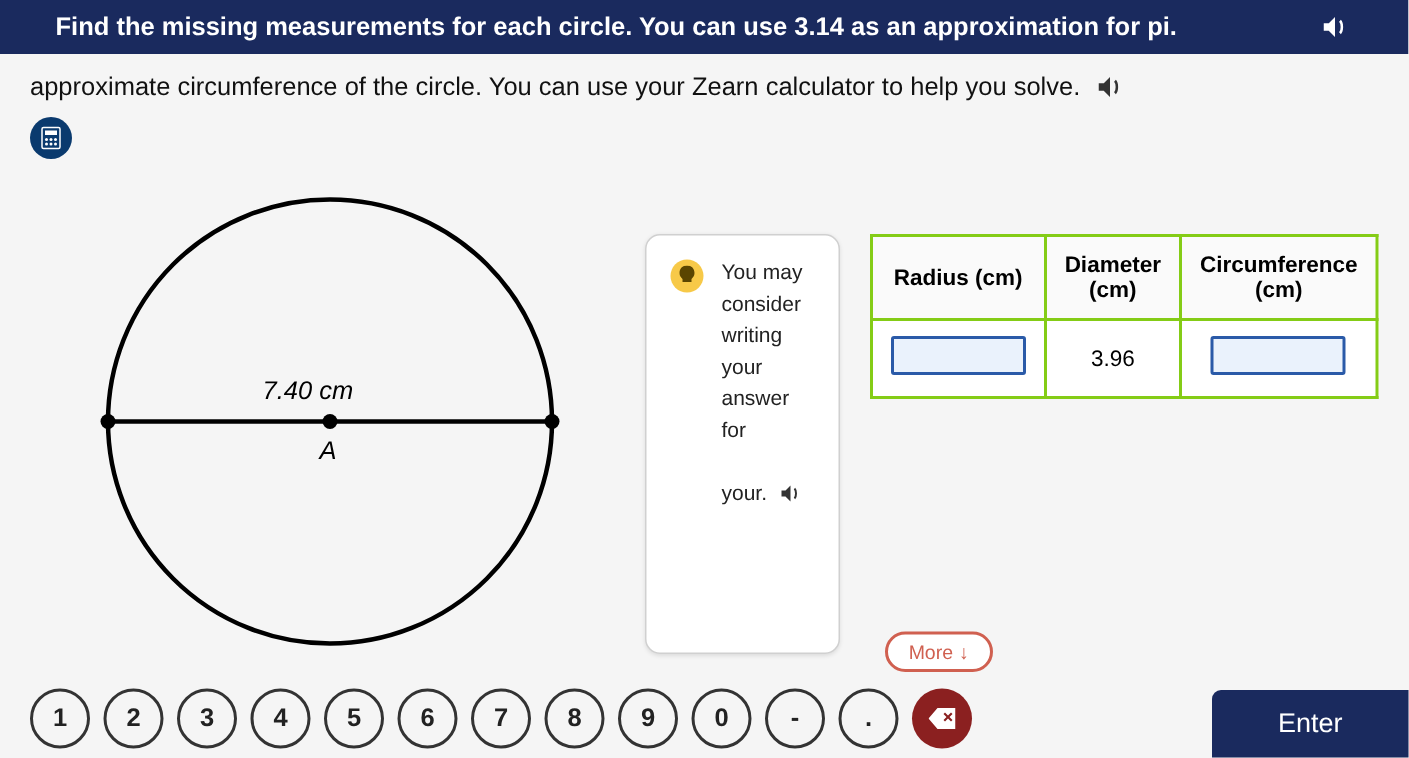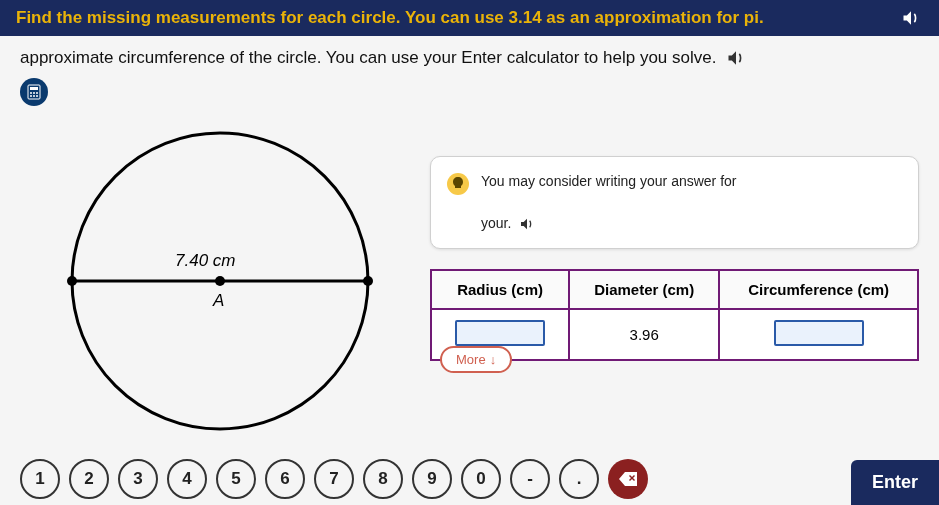--- a/index.html
+++ b/index.html
@@ -1,21 +1,21 @@
 <!DOCTYPE html>
 <html><head>
   <meta charset="utf-8">
   <style>
     * { margin: 0; padding: 0; box-sizing: border-box; }
     body { font-family: Arial, sans-serif; background: #f5f5f5; width: 939px; height: 505px; overflow: hidden; }
     
     .header-bar {
       background: #1a2a5e;
-      color: #eab308;
-      padding: 8px 16px;
+      color: #ffffff;
+      padding: 8px 37px;
       font-size: 17px;
       font-weight: bold;
       display: flex;
       justify-content: space-between;
       align-items: center;
     }
     
     .content-area {
       background: #f5f5f5;
       padding: 12px 20px;
@@ -54,21 +54,21 @@
       flex: 0 0 380px;
       display: flex;
       align-items: center;
       justify-content: center;
       padding-top: 10px;
     }
     
     .right-area {
       flex: 1;
       display: flex;
-      flex-direction: column;
+      flex-direction: row;
       gap: 20px;
       padding-top: 40px;
     }
     
     .hint-box {
       border: 1px solid #d0d0d0;
       border-radius: 10px;
       padding: 14px 16px;
       background: white;
       display: flex;
@@ -95,21 +95,21 @@
       margin-top: 2px;
     }
     
     .data-table {
       border-collapse: collapse;
       width: 100%;
       background: white;
     }
     
     .data-table th, .data-table td {
-      border: 2px solid #701a75;
+      border: 2px solid #84cc16;
       padding: 10px 12px;
       text-align: center;
       font-size: 15px;
     }
     
     .data-table th {
       font-weight: 600;
       background: #fafafa;
     }
     
@@ -161,23 +161,23 @@
       font-weight: bold;
       color: #222;
     }
     
     .enter-btn {
       position: absolute;
       right: 0;
       bottom: 0;
       background: #1a2a5e;
       color: white;
-      padding: 12px 21px;
+      padding: 12px 44px;
       font-size: 18px;
-      font-weight: 700;
+      font-weight: 400;
       border-top-left-radius: 6px;
     }
     
     .back-key {
       width: 40px;
       height: 40px;
       border-radius: 50%;
       background: #8b2020;
       border: none;
       display: flex;
@@ -205,21 +205,21 @@
   <span class="speaker-icon">
     <svg class="speaker-svg" viewBox="0 0 24 18" fill="white">
         <path d="M3 6v6h4l5 5V1L7 6H3z"></path>
         <path d="M16 4c2 2 2 8 0 10" stroke="white" fill="none" stroke-width="2"></path>
       </svg>
   </span>
 </div>
 
 <div class="content-area">
   <div class="instruction-row">
-    <span>approximate circumference of the circle. You can use your Enter calculator to help you solve.</span>
+    <span>approximate circumference of the circle. You can use your Zearn calculator to help you solve.</span>
     <span class="speaker-icon">
       <svg class="speaker-svg" viewBox="0 0 24 18" fill="#333">
           <path d="M3 6v6h4l5 5V1L7 6H3z"></path>
           <path d="M16 4c2 2 2 8 0 10" stroke="#333" fill="none" stroke-width="2"></path>
         </svg>
     </span>
   </div>
   <div class="calc-badge">
     <svg width="14" height="16" viewBox="0 0 14 16" fill="white">
         <rect x="1" y="1" width="12" height="14" rx="1" fill="none" stroke="white"></rect>

